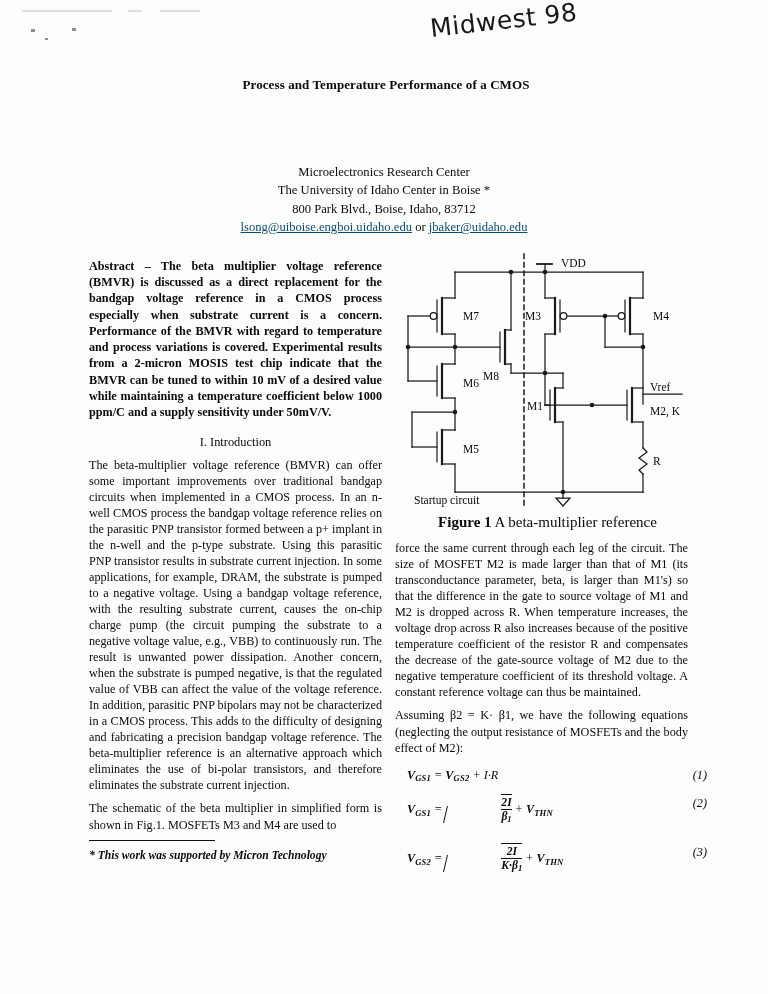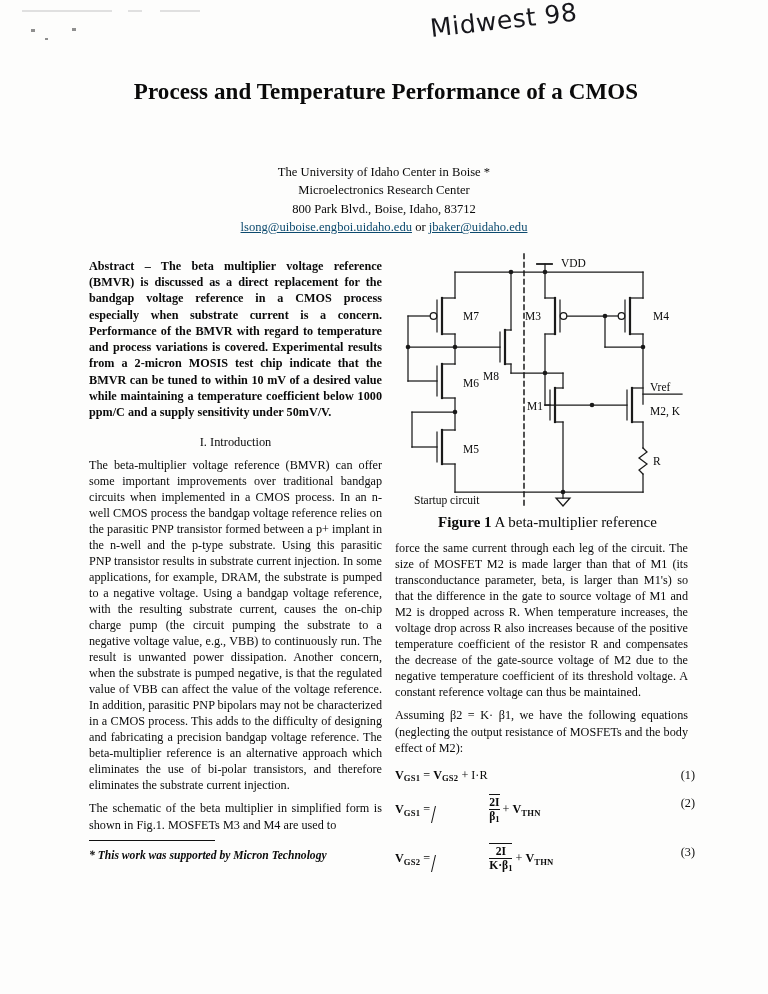--- a/index.html
+++ b/index.html
@@ -44,21 +44,21 @@
     white-space: nowrap;
   }
 
   
   .title {
     position: absolute;
     left: 96px;
     top: 76px;
     width: 580px;
     text-align: center;
-    font-size: 23px;
+    font-size: 13px;
     font-weight: bold;
     line-height: 1.42;
     letter-spacing: .1px;
   }
 
   
   .authors {
     position: absolute;
     left: 164px;
     top: 163px;
@@ -132,23 +132,24 @@
     top: 514px;
     width: 305px;
     text-align: center;
     font-size: 15px;
   }
   .fig-caption b { font-weight: bold; }
 
   
   .eqblock {
     position: absolute;
-    left: 395px;
+    left: 407px;
     width: 300px;
     font-size: 12.2px;
+    font-style: italic;
   }
   .eqrow {
     position: relative;
     display: block;
     height: 100%;
   }
   .eqnum {
     position: absolute;
     right: 0;
   }
@@ -211,22 +212,22 @@
   <div class="speck" style="left:72px;top:28px;width:4px;height:3px;"></div>
   <div class="speck" style="left:45px;top:38px;width:3px;height:2px;"></div>
 
   <div class="handwriting">Midwest 98</div>
 
   <div class="title">
     <div>Process and Temperature Performance of a CMOS</div>
   </div>
 
   <div class="authors">
+    <div>Microelectronics Research Center</div>
     <div>The University of Idaho Center in Boise *</div>
-    <div>Microelectronics Research Center</div>
     <div>800 Park Blvd., Boise, Idaho, 83712</div>
     <div class="email"><span class="lnk">lsong@uiboise.engboi.uidaho.edu</span><span> or </span><span class="lnk">jbaker@uidaho.edu</span></div>
   </div>
 
   <div class="col col-left">
     <p class="abstract"><span>Abstract – </span><span>The beta multiplier voltage reference (BMVR) is discussed as a direct replacement for the bandgap voltage reference in a CMOS process especially when substrate current is a concern. Performance of the BMVR with regard to temperature and process variations is covered. Experimental results from a 2-micron MOSIS test chip indicate that the BMVR can be tuned to within 10 mV of a desired value while maintaining a temperature coefficient below 1000 ppm/C and a supply sensitivity under 50mV/V.</span></p>
 
     <div class="secthead">I.  Introduction</div>
     <p class="para">The beta-multiplier voltage reference (BMVR) can offer some important improvements over traditional bandgap circuits when implemented in a CMOS process. In an n-well CMOS process the bandgap voltage reference relies on the parasitic PNP transistor formed between a p+ implant in the n-well and the p-type substrate. Using this parasitic PNP transistor results in substrate current injection. In some applications, for example, DRAM, the substrate is pumped to a negative voltage. Using a bandgap voltage reference, with the resulting substrate current, causes the on-chip charge pump (the circuit pumping the substrate to a negative voltage value, e.g., VBB) to continuously run. The result is unwanted power dissipation. Another concern, when the substrate is pumped negative, is that the regulated value of VBB can affect the value of the voltage reference. In addition, parasitic PNP bipolars may not be characterized in a CMOS process. This adds to the difficulty of designing and fabricating a precision bandgap voltage reference. The beta-multiplier reference is an alternative approach which eliminates the use of bi-polar transistors, and therefore eliminates the substrate current injection.</p>
 

